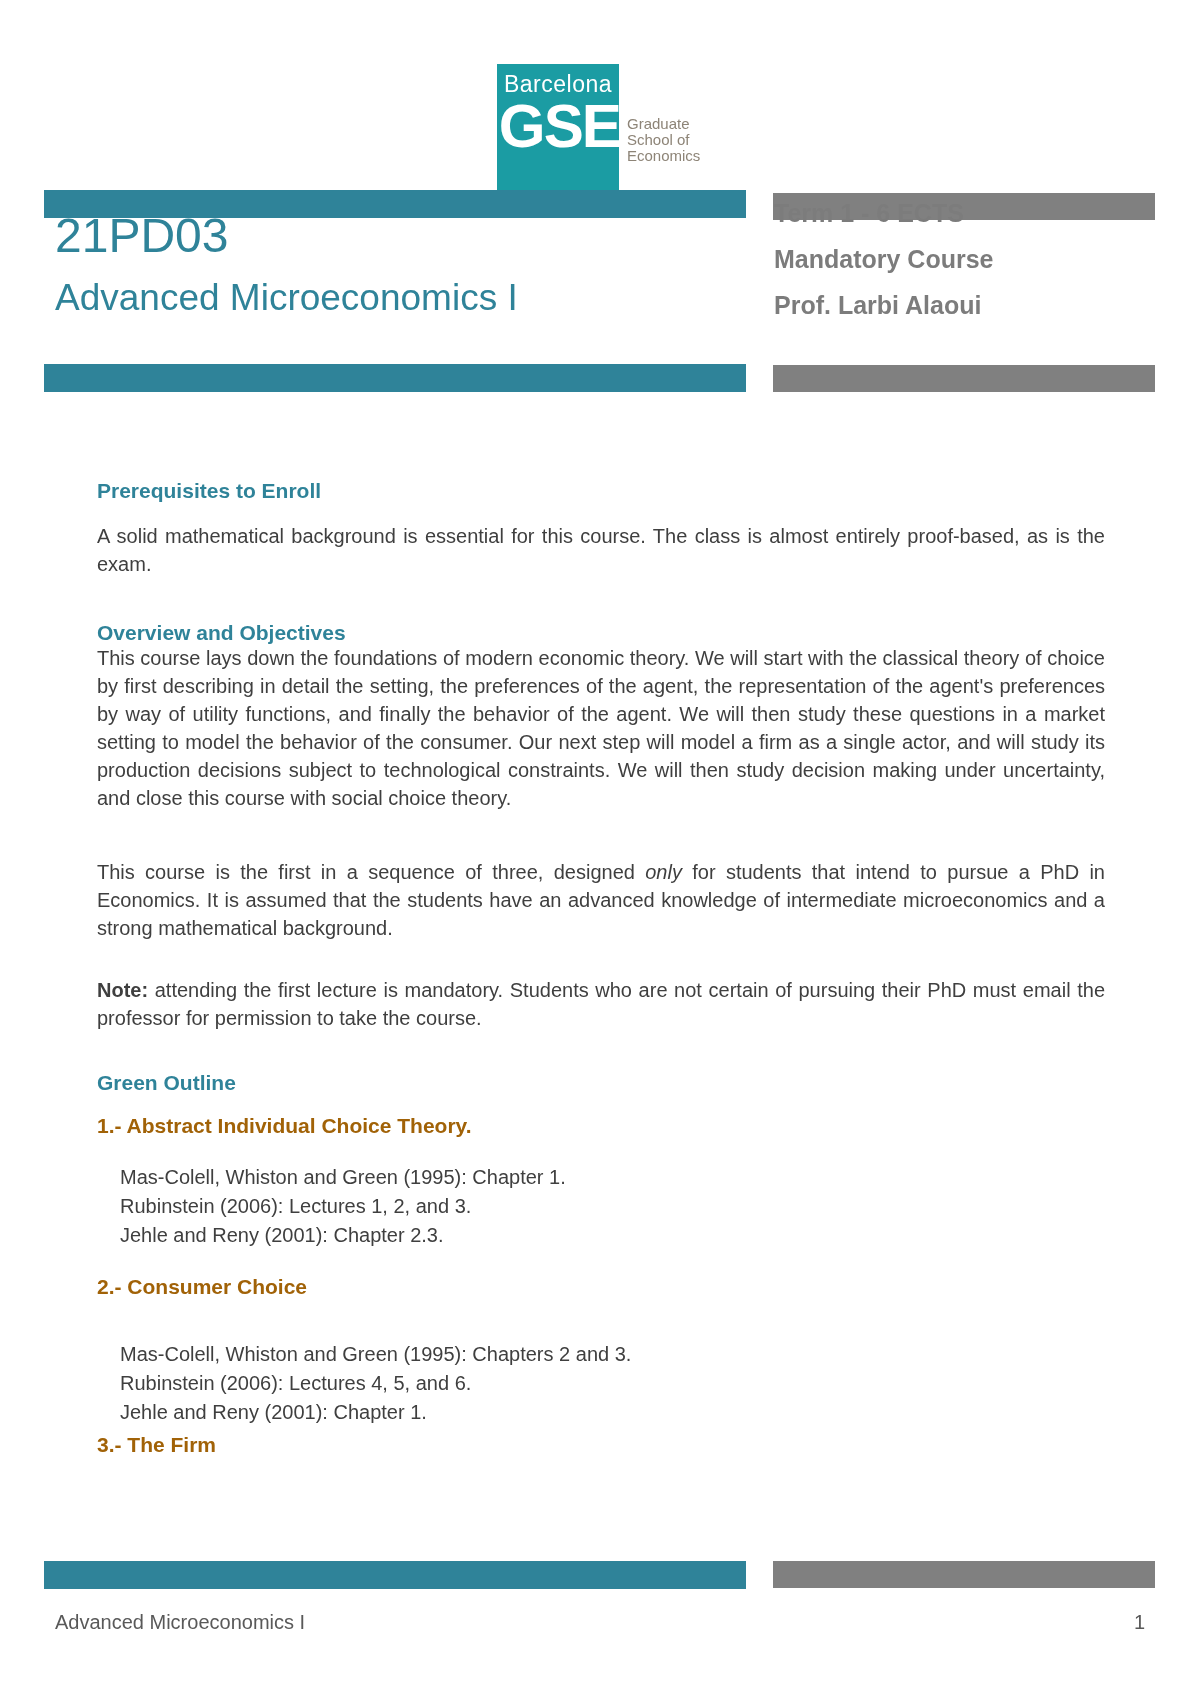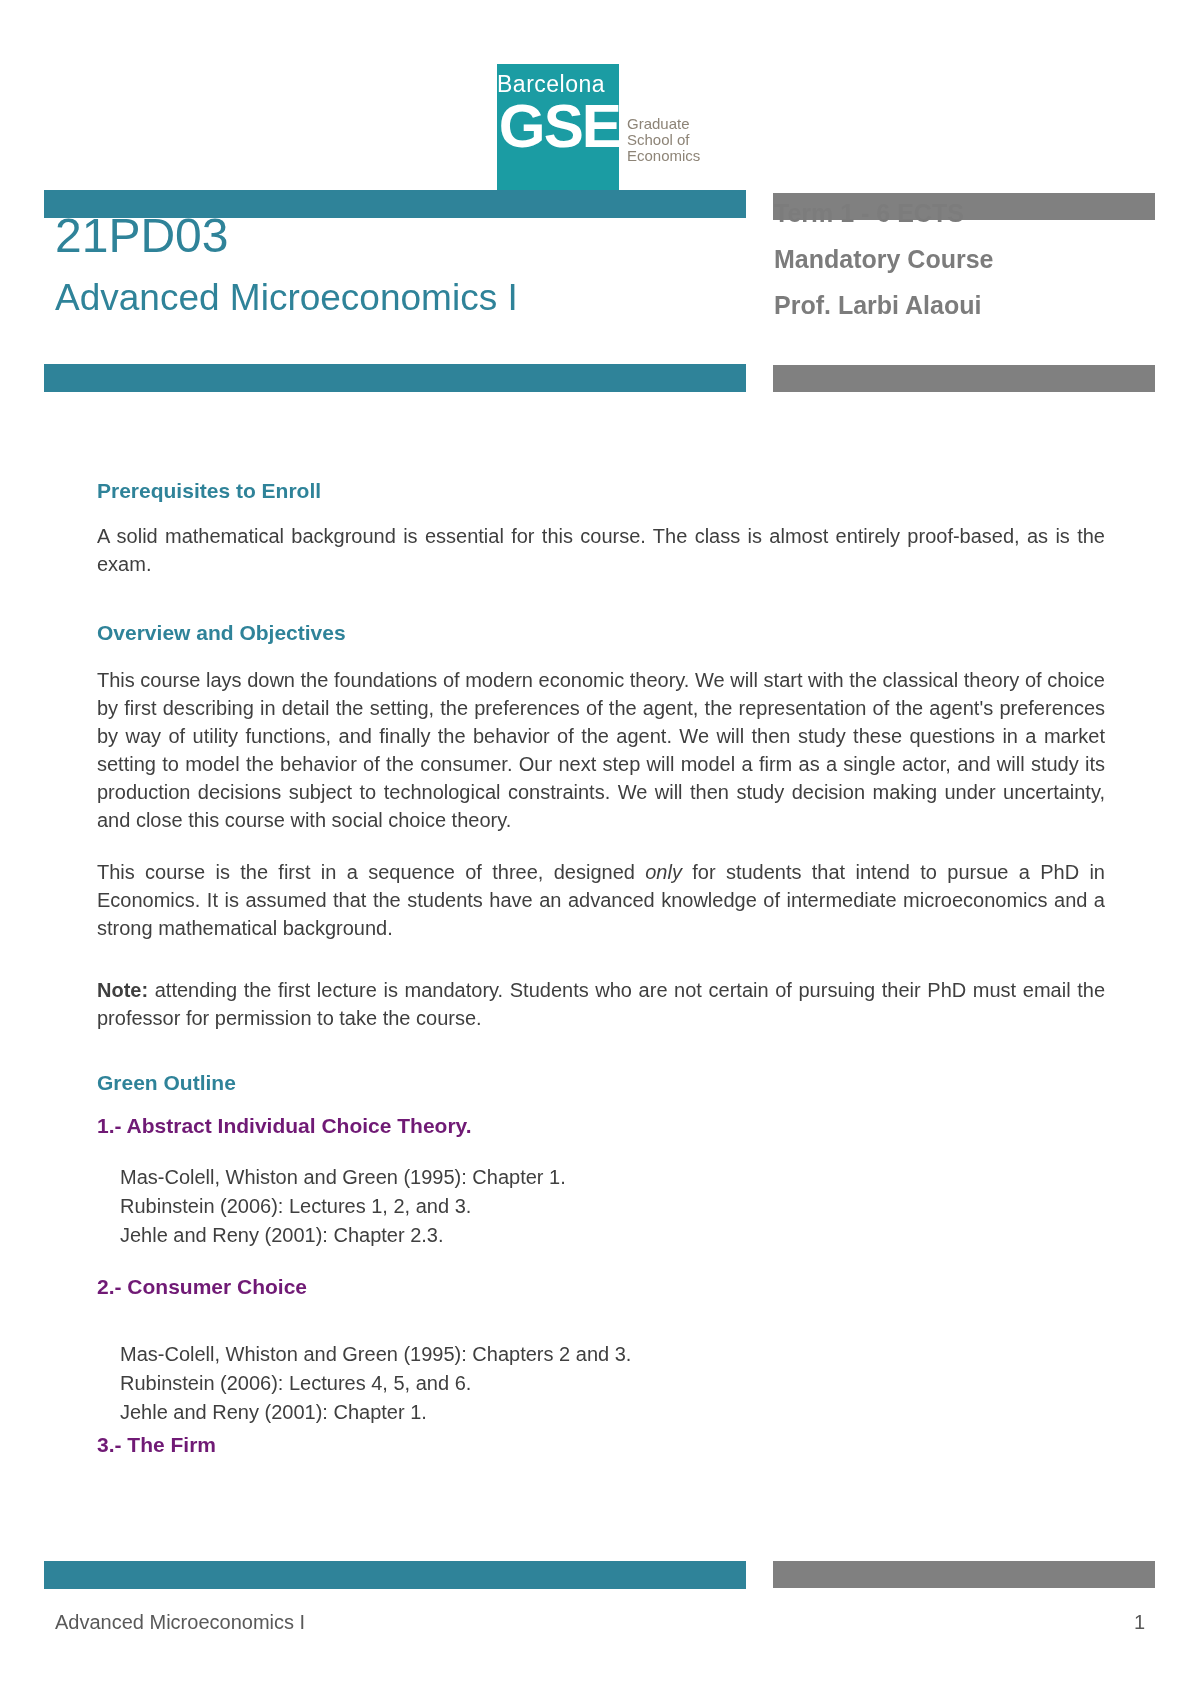--- a/index.html
+++ b/index.html
@@ -20,20 +20,21 @@
     height:1698px;
     background:#ffffff;
     overflow:hidden;
   }
   
   .logo-square{
     position:absolute; left:497px; top:64px;
     width:122px; height:148px;
     background:var(--logo-teal);
     color:#ffffff;
+    text-align:center;
   }
   .logo-barcelona{
     font-size:23px; line-height:23px;
     letter-spacing:0.5px;
     margin-top:9px;
     color:#ffffff;
   }
   .logo-gse{
     font-size:62px; line-height:56px;
     font-weight:bold; letter-spacing:-2px;
@@ -85,28 +86,28 @@
   .para{
     font-size:20px; line-height:28px;
     color:var(--body-text);
     text-align:justify;
   }
   .para .italic{font-style:italic;}
   .para .bold{font-weight:bold;}
   .h-prereq{top:476px;}
   .p-prereq{top:522px;}
   .h-overview{top:618px;}
-  .p-overview1{top:666px;}
+  .p-overview1{top:644px;}
   .p-overview2{top:858px;}
   .p-note{top:976px;}
   .h-outline{top:1068px;}
   .item-title{
     font-size:21px; line-height:26px;
     font-weight:bold;
-    color:#701a75;
+    color:#a16207;
   }
   .item1-title{top:1113px;}
   .item1-refs{top:1163px;}
   .item2-title{top:1274px;}
   .item2-refs{top:1323px;margin-top:17px;}
   .item3-title{top:1432px;}
   .refs{
     padding-left:23px;
     font-size:20px; line-height:29px;
     color:var(--body-text);

